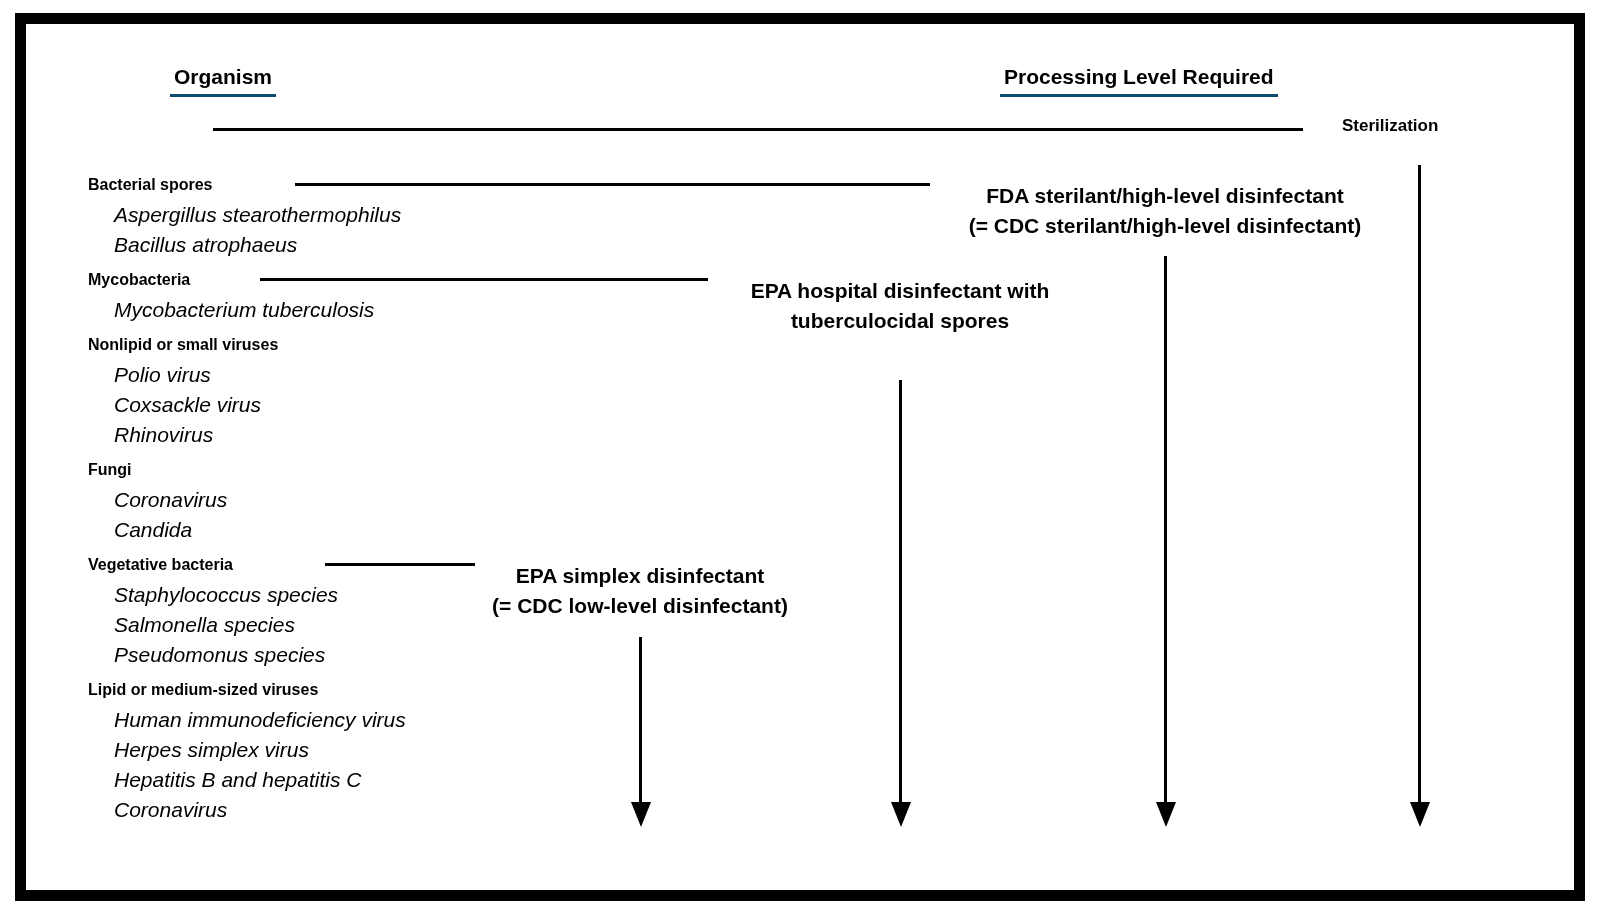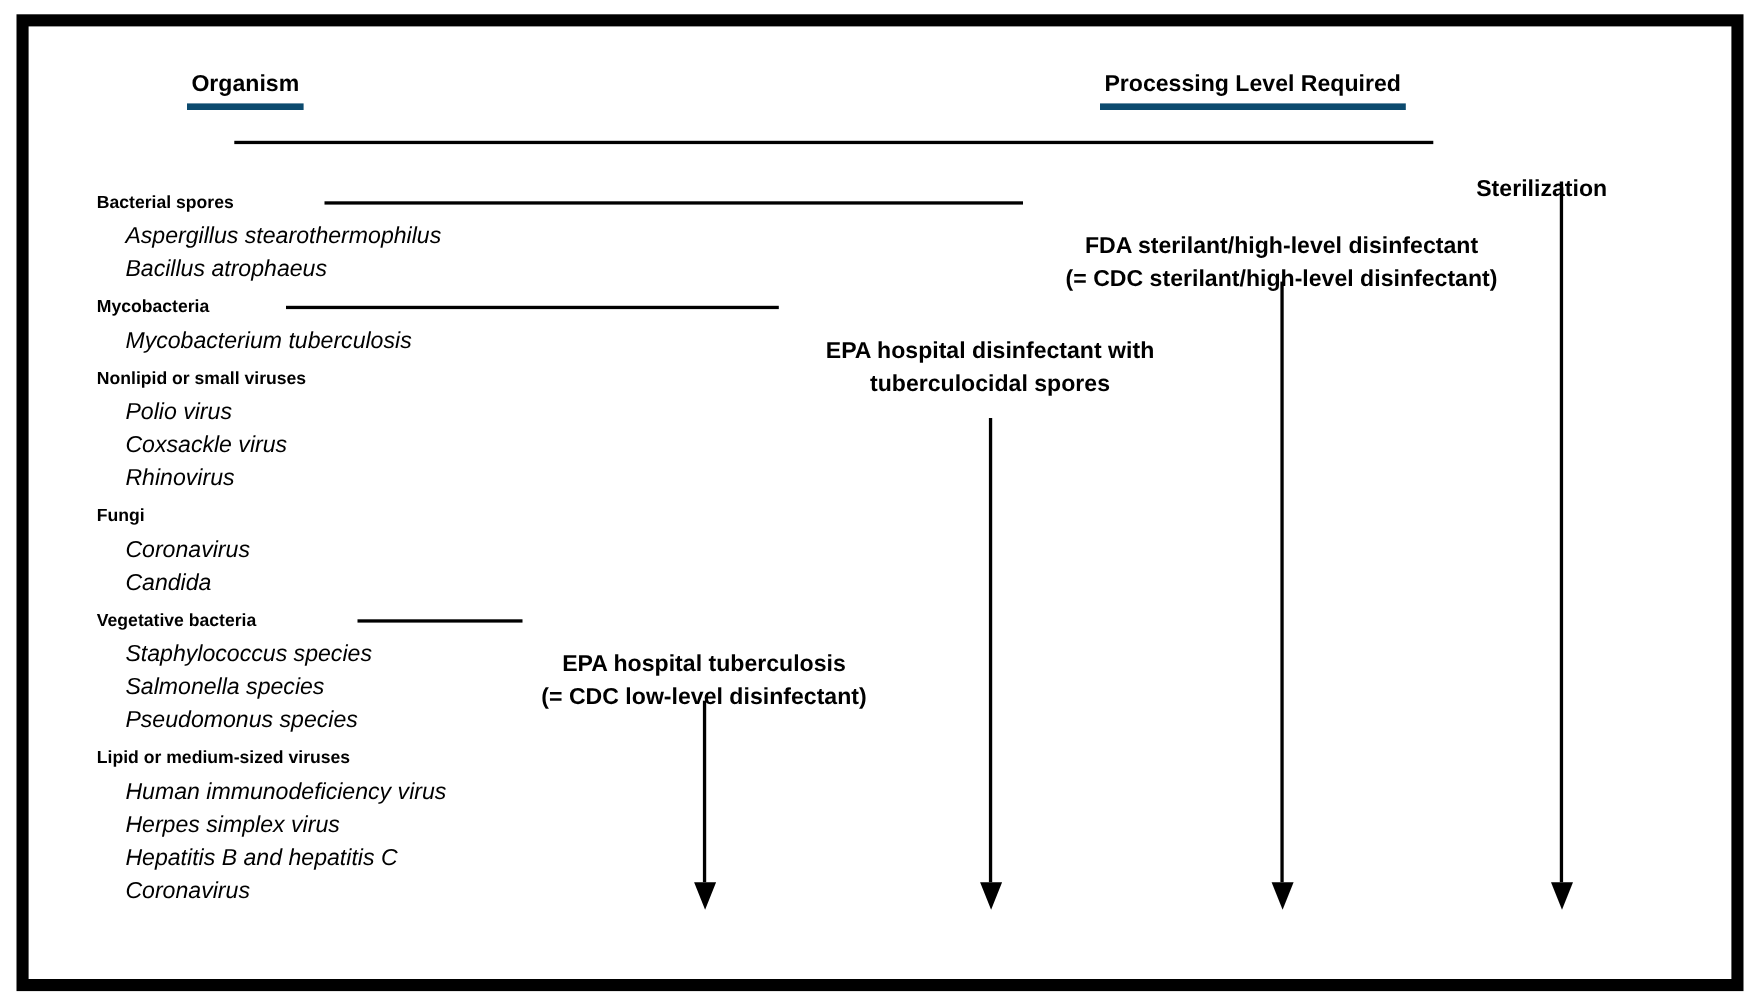--- a/index.html
+++ b/index.html
@@ -17,31 +17,30 @@
     width:1570px; height:888px;
     border:11px solid #000;
     background:#fff;
   }
 
   
   .col-header {
     position:absolute;
     font-weight:bold;
     font-size:21px;
-    border-bottom:6px solid #0c4a6e;
+    border-bottom:3px solid #0c4a6e;
     padding:0 4px 5px 4px;
   }
   #organism-header { left:170px; top:65px; }
   #processing-header { left:1000px; top:65px; }
   #sterilization-label {
     position:absolute;
     left:1342px; top:116px;
     font-weight:bold;
-    font-size:21px;
-    margin-top:44px;
+    font-size:17px;
   }
 
   
   .hline { position:absolute; height:3px; background:#000; }
   #top-line { left:213px; top:128px; width:1090px; }
   #line-bacterial { left:295px; top:183px; width:635px; }
   #line-myco { left:260px; top:278px; width:448px; }
   #line-veg { left:325px; top:563px; width:150px; }
 
   
@@ -59,21 +58,20 @@
     padding-left:26px;
   }
 
   
   .proc-block {
     position:absolute;
     text-align:center;
     font-weight:bold;
     font-size:21px;
     line-height:30px;
-    margin-top:28px;
   }
   #proc-fda { left:930px; top:181px; width:470px; }
   #proc-tb  { left:655px; top:276px; width:490px; }
   #proc-low { left:455px; top:561px; width:370px; }
 
   
   .arrow {
     position:absolute;
     width:3px;
     background:#000;
@@ -145,21 +143,21 @@
 
 <div id="proc-fda" class="proc-block">
   <div>FDA sterilant/high-level disinfectant</div>
   <div>(= CDC sterilant/high-level disinfectant)</div>
 </div>
 <div id="proc-tb" class="proc-block">
   <div>EPA hospital disinfectant with</div>
   <div>tuberculocidal spores</div>
 </div>
 <div id="proc-low" class="proc-block">
-  <div>EPA hospital tuberculosis</div>
+  <div>EPA simplex disinfectant</div>
   <div>(= CDC low-level disinfectant)</div>
 </div>
 
 <div id="arrow-sterilization" class="arrow">
   <div class="arrowhead"></div>
 </div>
 <div id="arrow-fda" class="arrow">
   <div class="arrowhead"></div>
 </div>
 <div id="arrow-tb" class="arrow">

